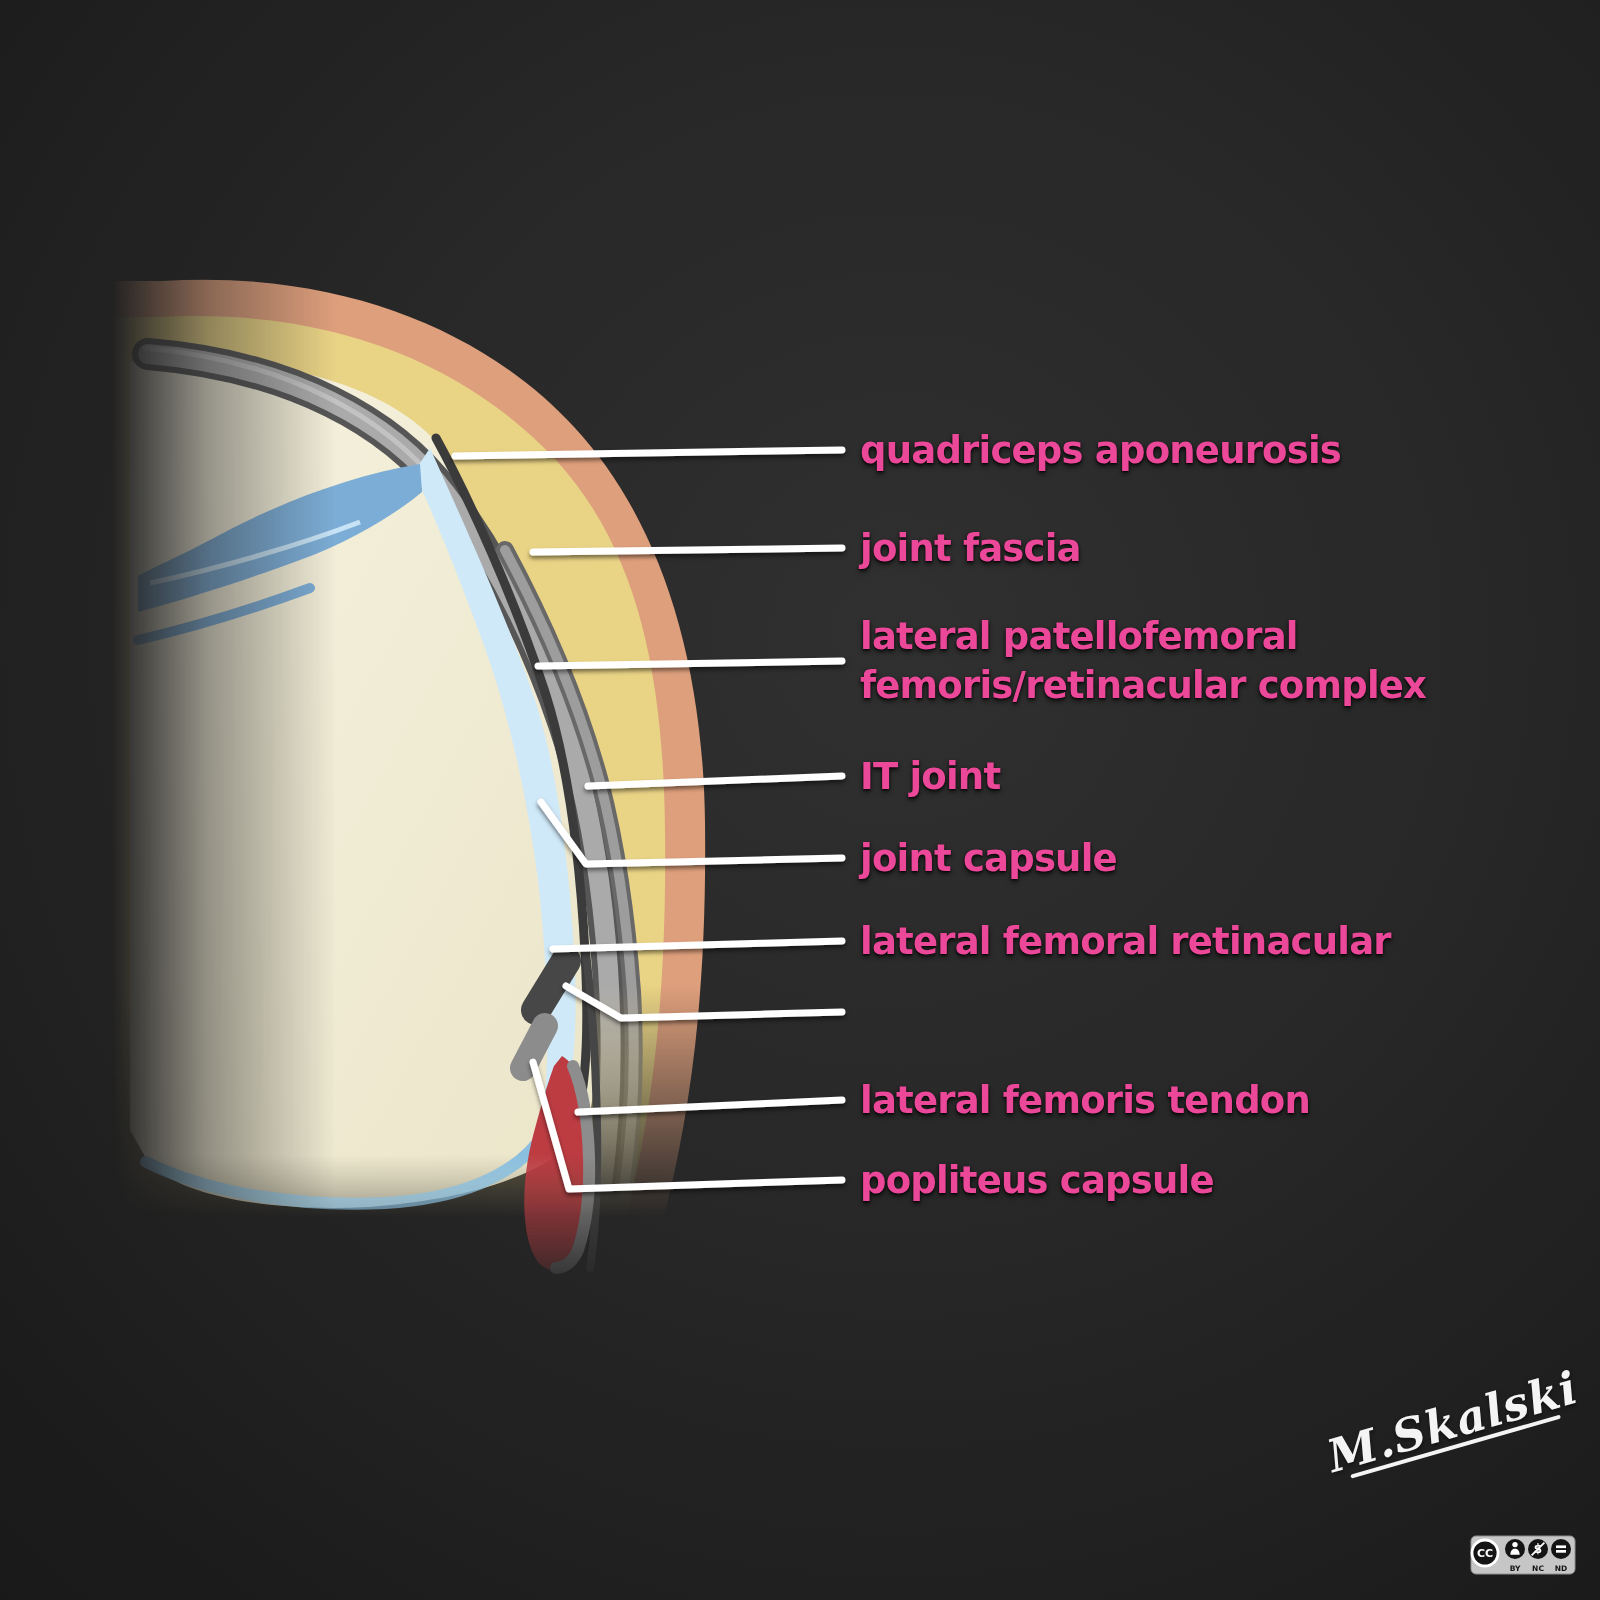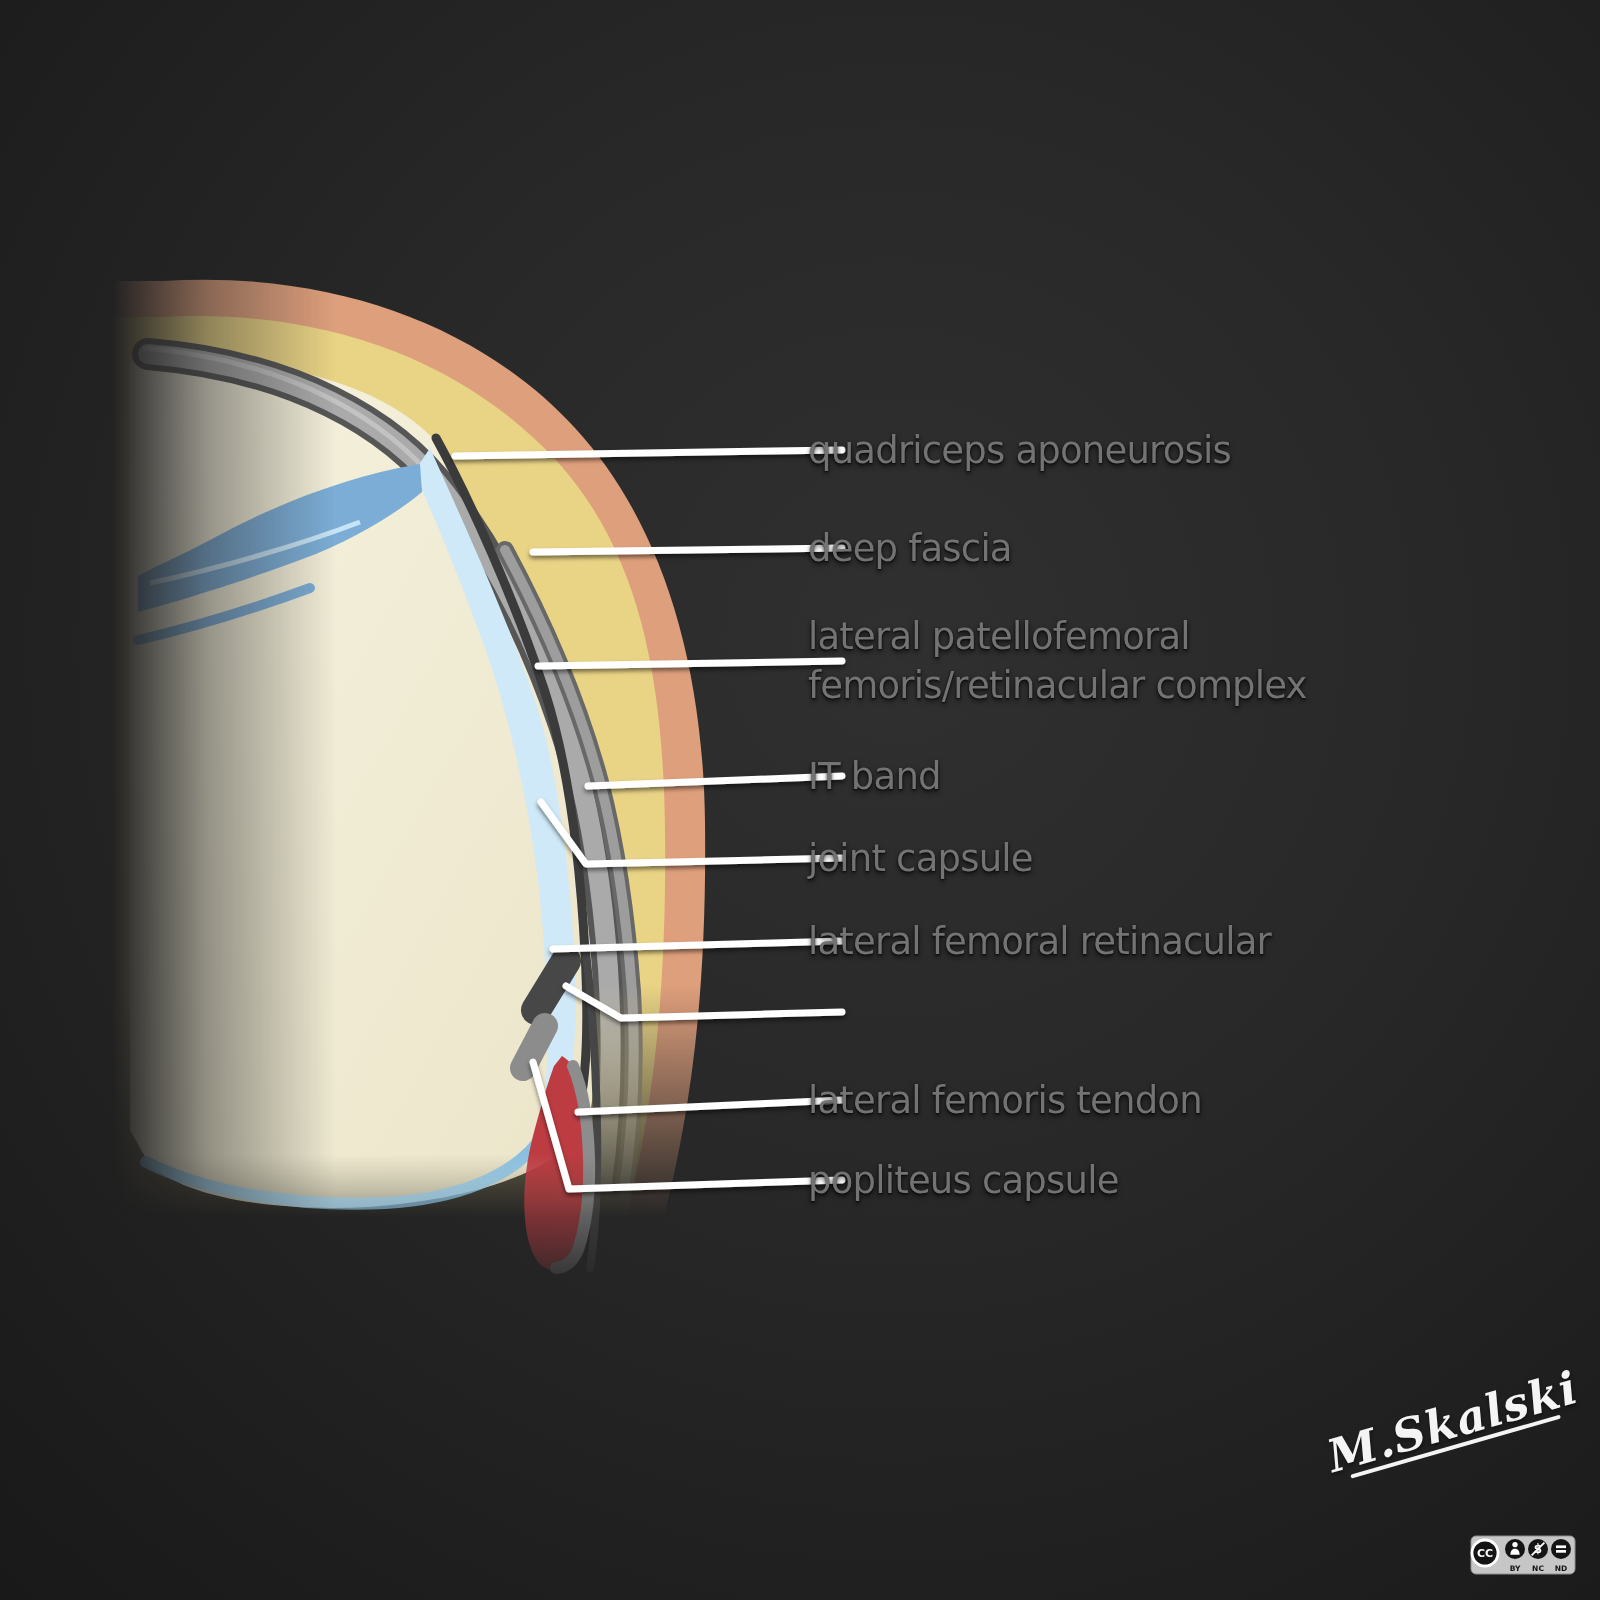--- a/index.html
+++ b/index.html
@@ -9,22 +9,22 @@
     font-family:"DejaVu Sans","Liberation Sans",sans-serif;
     position:relative;
   }
   .stage{position:absolute;inset:0;}
   .art-wrap{
     position:absolute;inset:0;
     -webkit-mask-image:linear-gradient(to right, rgba(0,0,0,0) 7%, rgba(0,0,0,.55) 13%, rgba(0,0,0,1) 21%);
     mask-image:linear-gradient(to right, rgba(0,0,0,0) 7%, rgba(0,0,0,.55) 13%, rgba(0,0,0,1) 21%);
   }
   .label{
-    position:absolute;left:808px;transform:translateY(-50%);
-    color:#737373;font-size:37px;font-weight:400;letter-spacing:-0.8px;
+    position:absolute;left:860px;transform:translateY(-50%);
+    color:#ec4899;font-size:37px;font-weight:700;letter-spacing:-0.8px;
     line-height:49px;white-space:pre-line;
     text-shadow:0 3px 5px rgba(0,0,0,.65), 0 1px 2px rgba(0,0,0,.8);
   }
   .signature{
     position:absolute;left:1336px;top:1430px;width:270px;
     transform:rotate(-16deg);transform-origin:left bottom;
     color:#f4f4f4;font-family:"DejaVu Serif","Liberation Serif",serif;
     font-style:italic;font-weight:700;font-size:45px;letter-spacing:1px;
     text-shadow:0 2px 4px rgba(0,0,0,.5);
   }
@@ -104,24 +104,24 @@
         <path d="M 541,802 L 586,864 L 842,858"></path>
         <path d="M 553,949 L 842,941"></path>
         <path d="M 566,986 L 621,1018 L 842,1012"></path>
         <path d="M 578,1112 L 842,1100"></path>
         <path d="M 533,1062 L 569,1189 L 842,1180"></path>
       </g>
     </svg>
   </div>
 
   <div class="label" style="top:450px">quadriceps aponeurosis</div>
-  <div class="label" style="top:548px">deep fascia</div>
+  <div class="label" style="top:548px">joint fascia</div>
   <div class="label" style="top:661px">lateral patellofemoral
 femoris/retinacular complex</div>
-  <div class="label" style="top:776px">IT band</div>
+  <div class="label" style="top:776px">IT joint</div>
   <div class="label" style="top:858px">joint capsule</div>
   <div class="label" style="top:941px">lateral femoral retinacular</div>
   <div class="label" style="top:1100px">lateral femoris tendon</div>
   <div class="label" style="top:1180px">popliteus capsule</div>
 
   <div class="signature">
     <span>M.Skalski</span>
     <div class="flourish"></div>
   </div>
 

